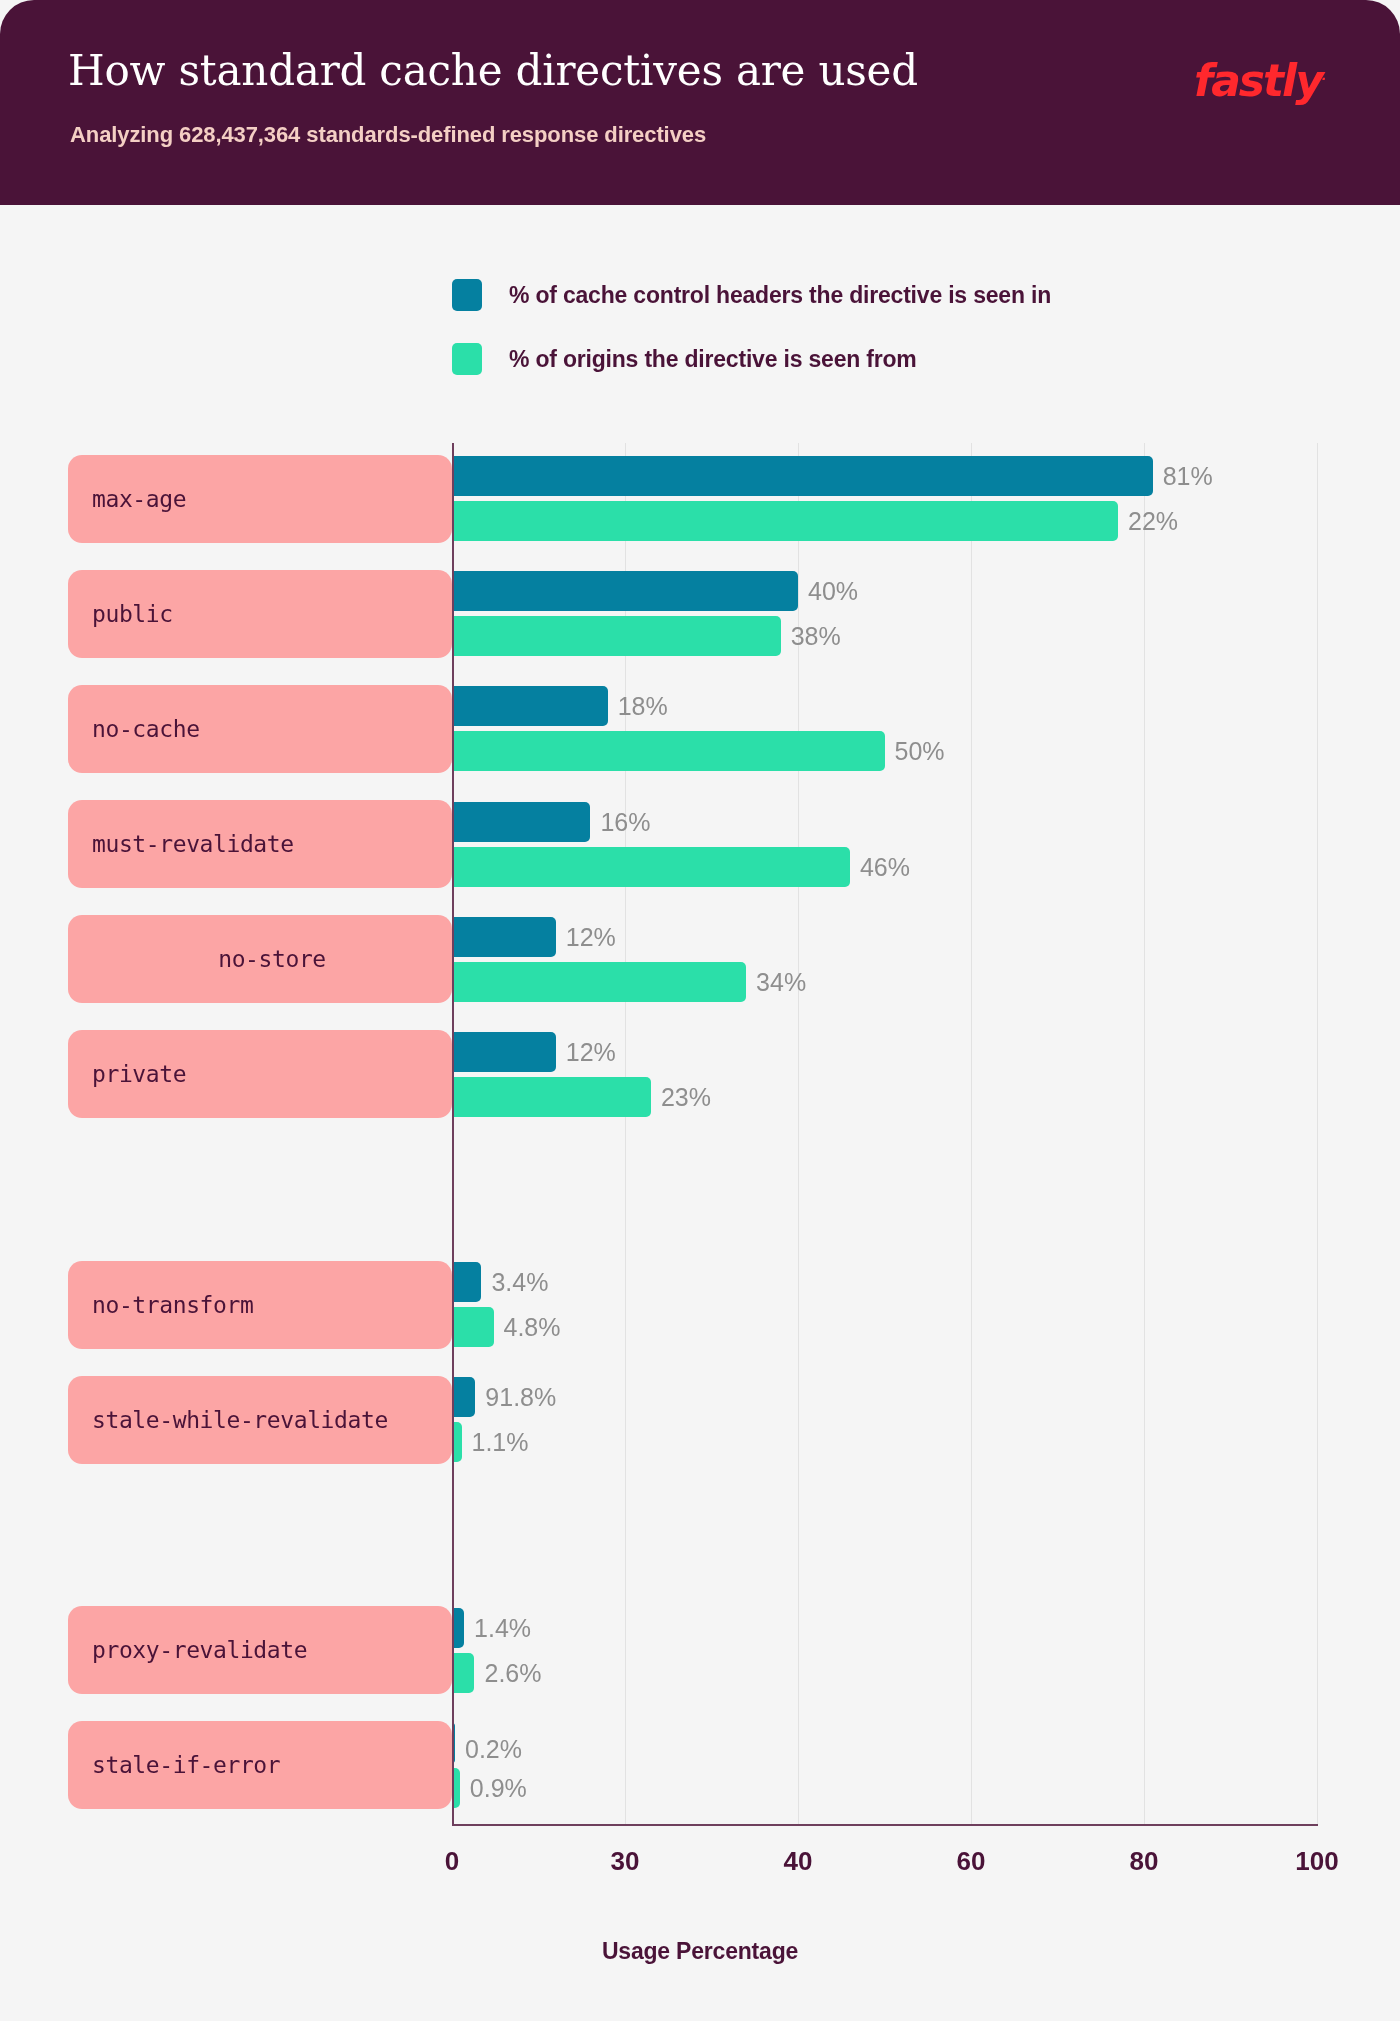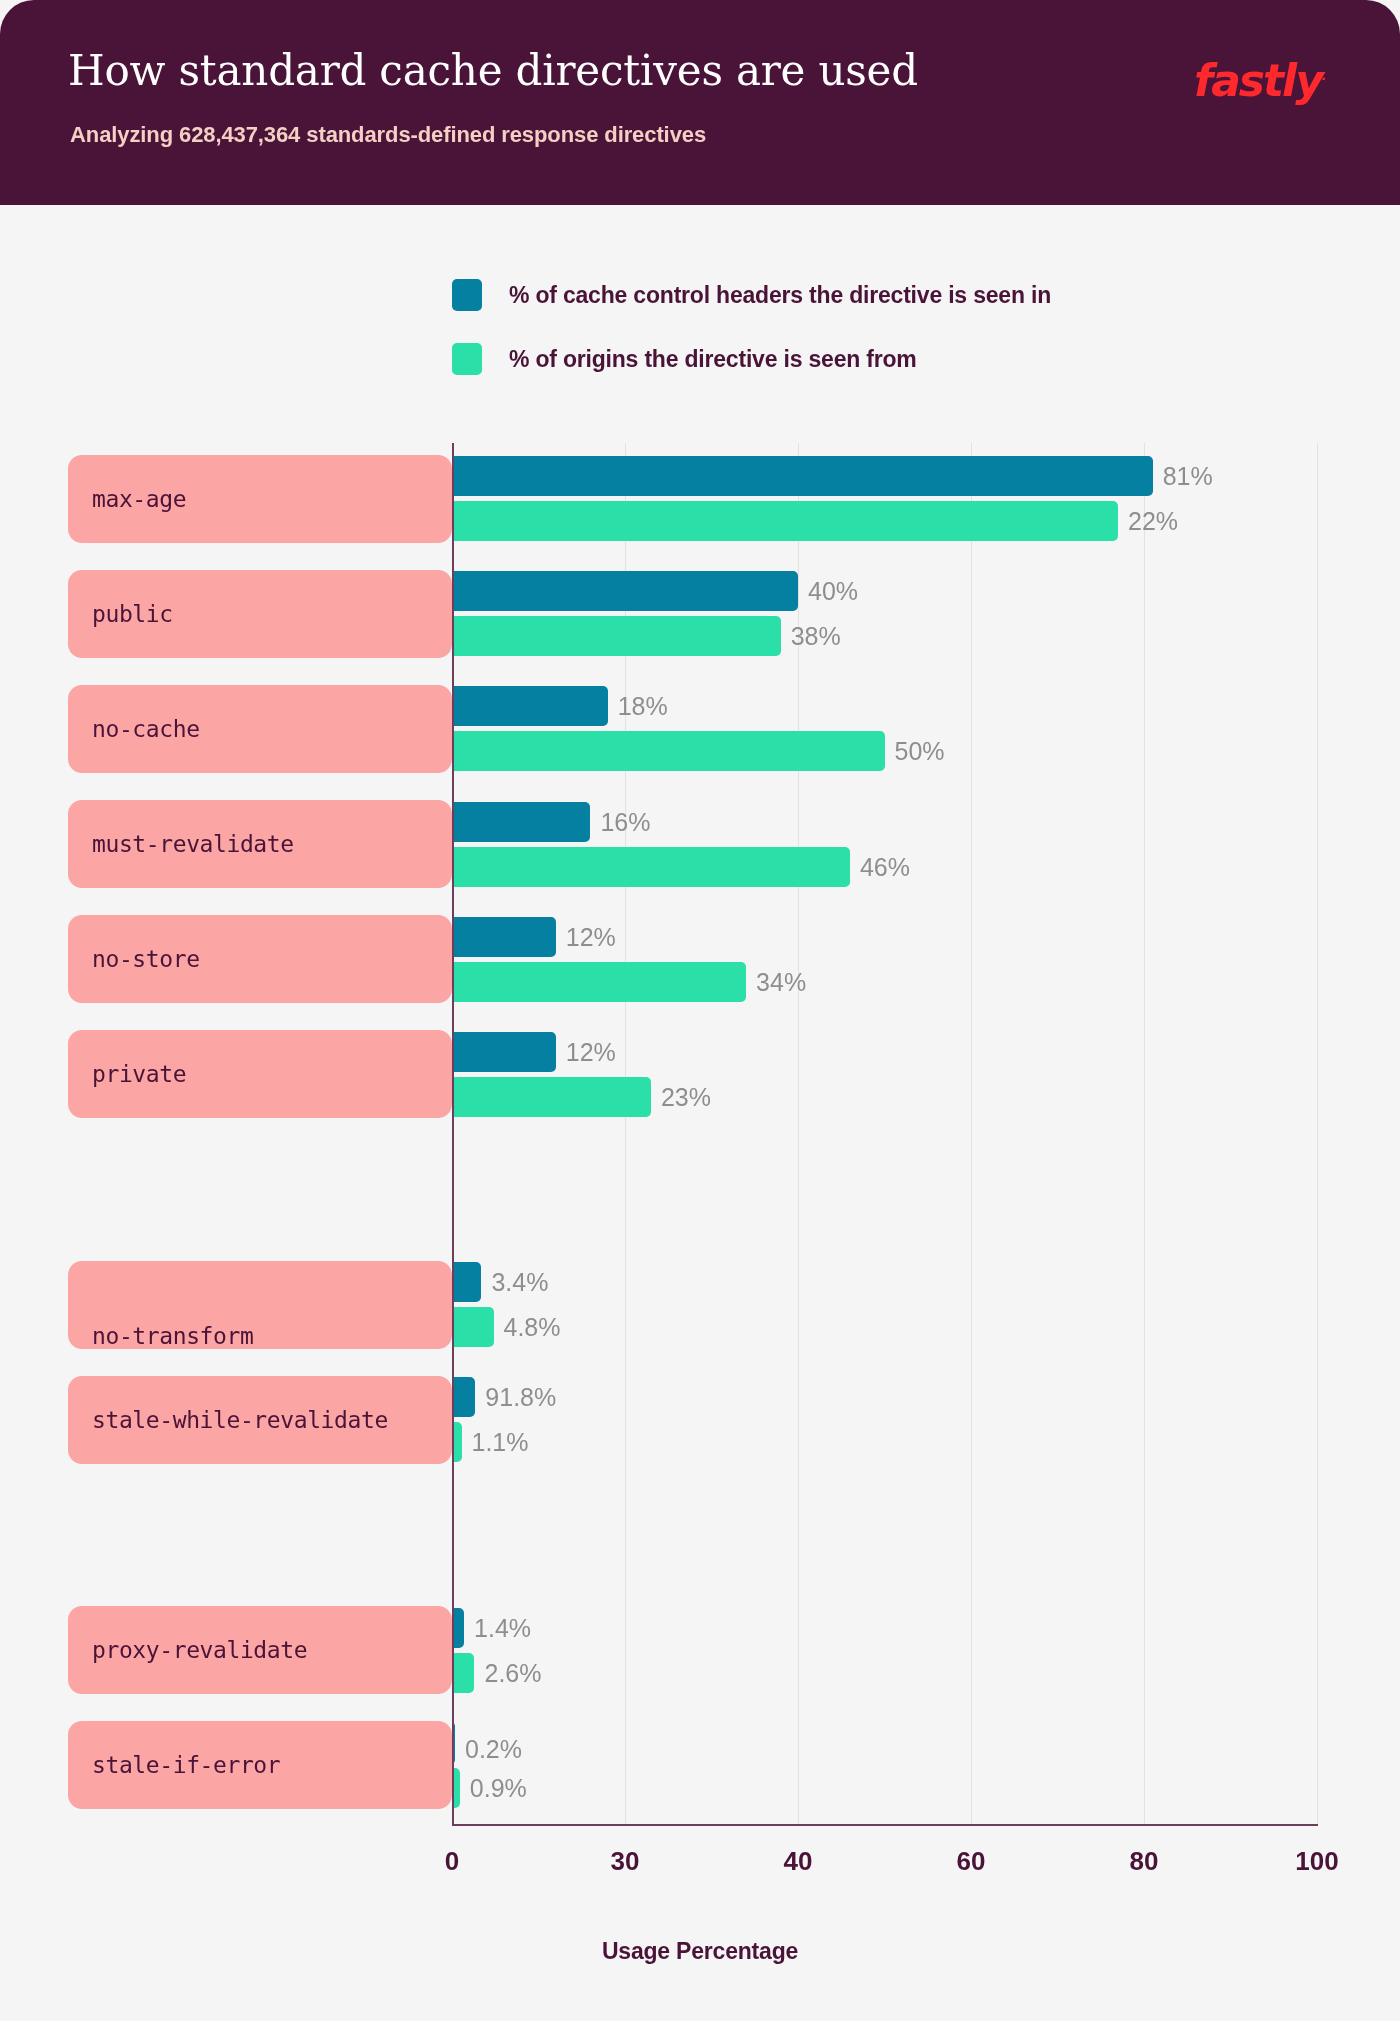--- a/index.html
+++ b/index.html
@@ -270,39 +270,39 @@
         <div class="row" style="top: 345.5px; height: 115.167px;">
           <div class="label-card" style="top: 11.5833px; height: 88px;">
             <span class="label-card-text">must-revalidate</span>
           </div>
           <div class="bar" style="top: 13.0833px; width: 138.4px; background: rgb(5, 128, 160);"></div>
           <div class="bar-value" style="top: 13.0833px; left: 148.4px;">16%</div>
           <div class="bar" style="top: 58.0833px; width: 397.9px; background: rgb(43, 223, 169);"></div>
           <div class="bar-value" style="top: 58.0833px; left: 407.9px;">46%</div>
         </div>
         <div class="row" style="top: 460.667px; height: 115.167px;">
-          <div class="label-card" style="top: 11.5833px; height: 88px;">
+          <div class="label-card" style="top: 11.5833px; height: 88px; justify-content: center;">
             <span class="label-card-text">no-store</span>
           </div>
           <div class="bar" style="top: 13.0833px; width: 103.8px; background: rgb(5, 128, 160);"></div>
           <div class="bar-value" style="top: 13.0833px; left: 113.8px;">12%</div>
           <div class="bar" style="top: 58.0833px; width: 294.1px; background: rgb(43, 223, 169);"></div>
           <div class="bar-value" style="top: 58.0833px; left: 304.1px;">34%</div>
         </div>
         <div class="row" style="top: 575.833px; height: 115.167px;">
           <div class="label-card" style="top: 11.5833px; height: 88px;">
             <span class="label-card-text">private</span>
           </div>
           <div class="bar" style="top: 13.0833px; width: 103.8px; background: rgb(5, 128, 160);"></div>
           <div class="bar-value" style="top: 13.0833px; left: 113.8px;">12%</div>
           <div class="bar" style="top: 58.0833px; width: 198.95px; background: rgb(43, 223, 169);"></div>
           <div class="bar-value" style="top: 58.0833px; left: 208.95px;">23%</div>
         </div>
         <div class="row" style="top: 806.167px; height: 115.167px;">
-          <div class="label-card" style="top: 11.5833px; height: 88px; align-items: flex-end;">
+          <div class="label-card" style="top: 11.5833px; height: 88px;">
             <span class="label-card-text">no-transform</span>
           </div>
           <div class="bar" style="top: 13.0833px; width: 29.41px; background: rgb(5, 128, 160);"></div>
           <div class="bar-value" style="top: 13.0833px; left: 39.41px;">3.4%</div>
           <div class="bar" style="top: 58.0833px; width: 41.52px; background: rgb(43, 223, 169);"></div>
           <div class="bar-value" style="top: 58.0833px; left: 51.52px;">4.8%</div>
         </div>
         <div class="row" style="top: 921.333px; height: 115.167px;">
           <div class="label-card" style="top: 11.5833px; height: 88px;">
             <span class="label-card-text">stale-while-revalidate</span>

